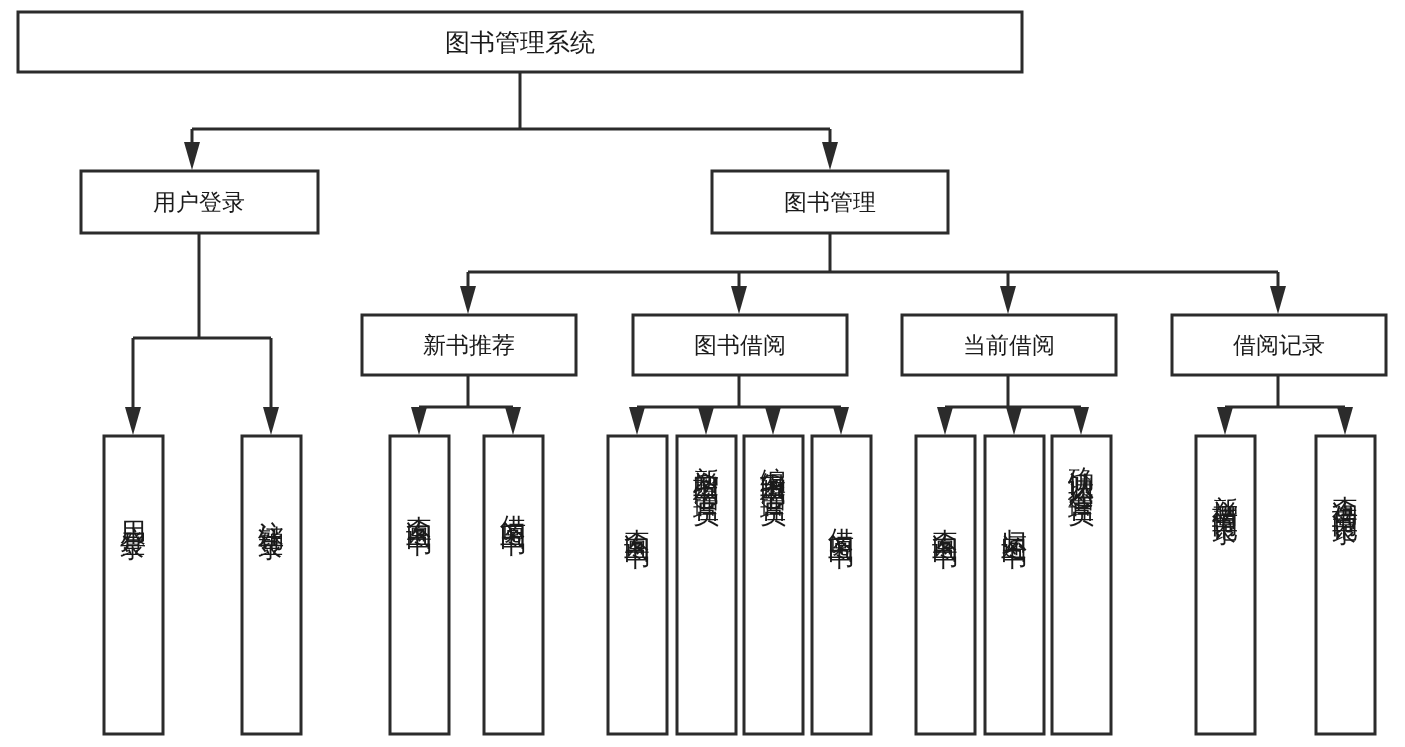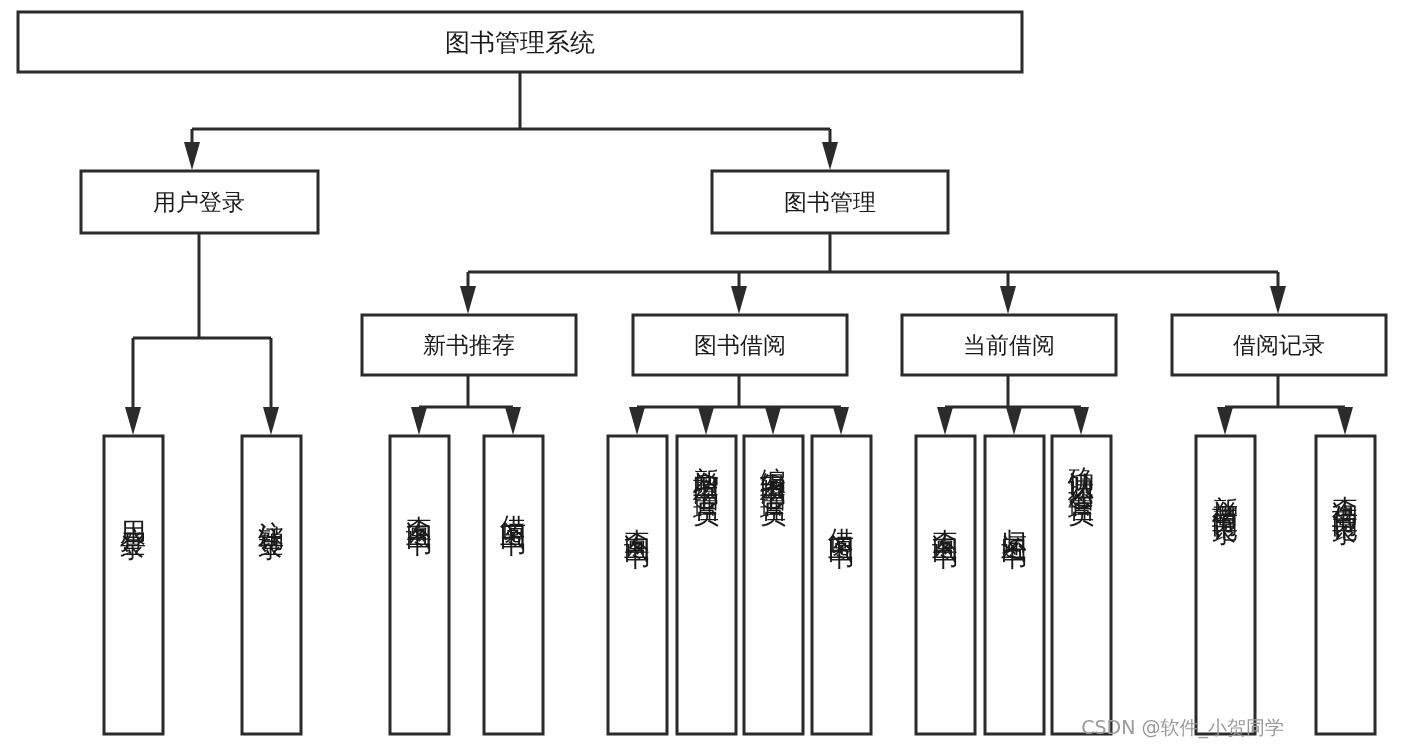--- a/index.html
+++ b/index.html
@@ -263,15 +263,14 @@
   </div>
 
   <div class="vlabel-wrap" style="left:1196px; top:475px; width:59px; height:255px;">
     <span class="vlabel-text">新增借阅记录</span>
   </div>
 
   <div class="vlabel-wrap" style="left:1316px; top:475px; width:59px; height:255px;">
     <span class="vlabel-text">查询借阅记录</span>
   </div>
 
-  <div class="watermark">CSDN @软件_小贺同学</div>
 
 </div>
 
 </body></html>

